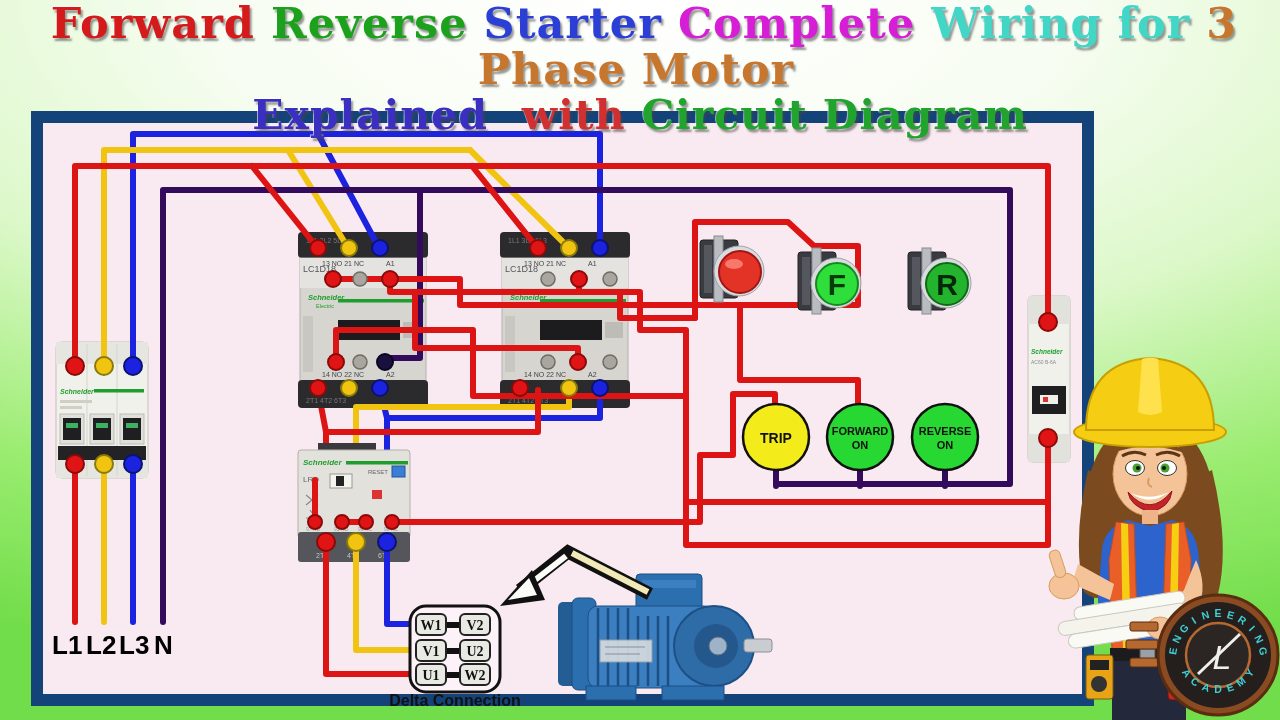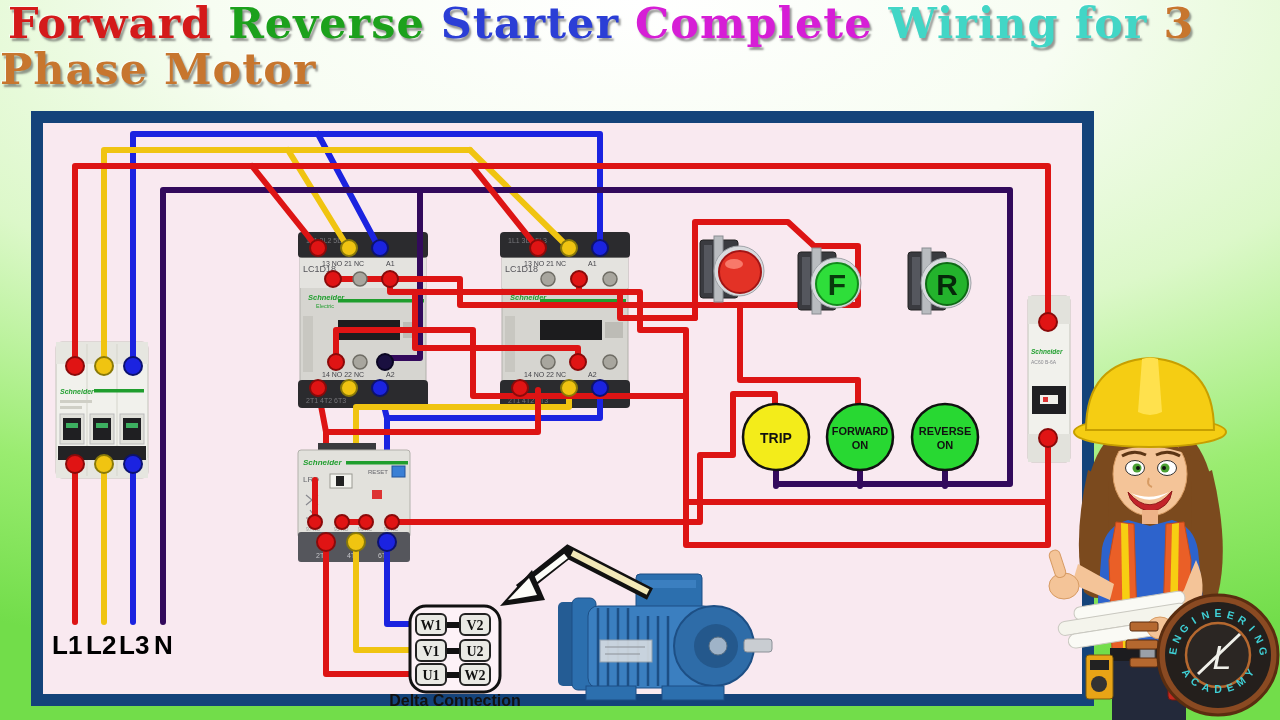--- a/index.html
+++ b/index.html
@@ -1,21 +1,21 @@
 <!DOCTYPE html>
 <html><head>
 <meta charset="utf-8">
 <style>
   html,body{margin:0;padding:0;width:1280px;height:720px;overflow:hidden;}
   body{
     font-family:"Liberation Sans",sans-serif;
     background: radial-gradient(120% 95% at 50% 0%, #ffffff 0%, #f7fdf2 28%, #dcf8c9 52%, #9aec70 78%, #72dd4a 100%);
     position:relative;
   }
-  .title{position:absolute;top:0;left:0;width:1280px;text-align:left;z-index:5;
+  .title{position:absolute;top:0;left:0;width:1280px;text-align:center;z-index:5;
     font-family:"DejaVu Serif","Liberation Serif",serif;font-weight:bold;line-height:1.08;}
   .title .t1{font-size:43px;letter-spacing:1px;}
   .title .t2{font-size:41px;letter-spacing:1px;}
   .title span{margin:0 8px;text-shadow:2px 3px 2px rgba(70,70,70,.55), -1px -1px 0 rgba(255,255,255,.6);}
   .title .gap{margin-right:26px;}
   svg{position:absolute;top:0;left:0;z-index:1;}
   text{font-family:"Liberation Sans",sans-serif;}
   .serifb{font-family:"Liberation Serif",serif;font-weight:bold;}
   .logo-arc{fill:#3fd0d6;font-size:10.5px;font-weight:bold;text-anchor:middle;font-family:"Liberation Sans",sans-serif;}
 </style>
@@ -406,13 +406,16 @@
         <text x="1243.080660851517" y="684.6891740957118" transform="rotate(-36.66666666666667 1243.080660851517 684.6891740957118)" class="logo-arc">M</text>
         <text x="1252.4043858601376" y="675.0902103267439" transform="rotate(-55 1252.4043858601376 675.0902103267439)" class="logo-arc">Y</text>
       </g>
   </g>
 </svg>
 
 <div class="title">
   <div class="t1">
     <span style="color: rgb(212, 26, 26);">Forward</span><span style="color: rgb(28, 161, 28);">Reverse</span><span style="color: rgb(43, 62, 214);">Starter</span><span style="color: rgb(214, 30, 214);">Complete</span><span style="color: rgb(66, 214, 198);">Wiring for</span><span style="color: rgb(199, 118, 46);">3 Phase Motor</span>
   </div>
+  <div class="t2">
+    <span class="gap" style="color: rgb(58, 47, 192);">Explained</span><span style="color: rgb(210, 48, 48);">with</span><span style="color: rgb(33, 164, 46);">Circuit Diagram</span>
+  </div>
 </div>
 
 </body></html>

